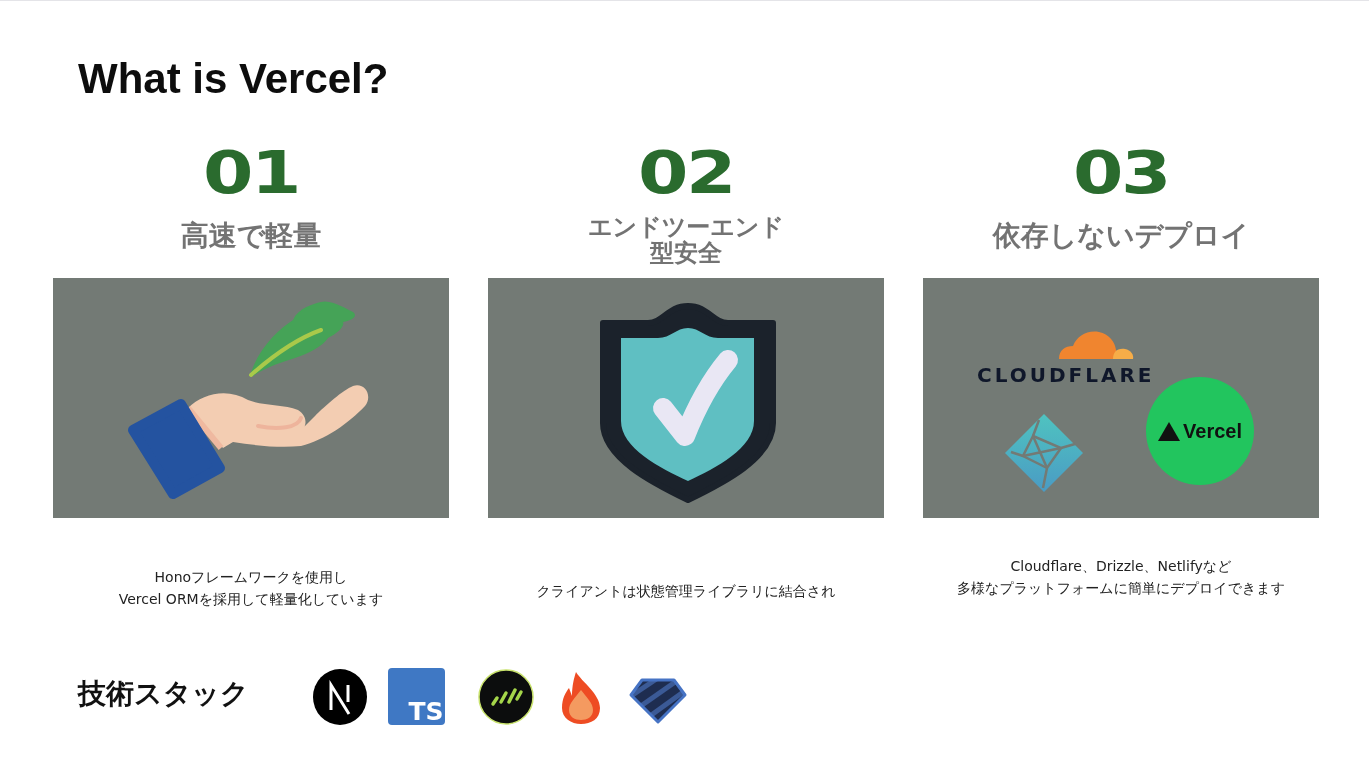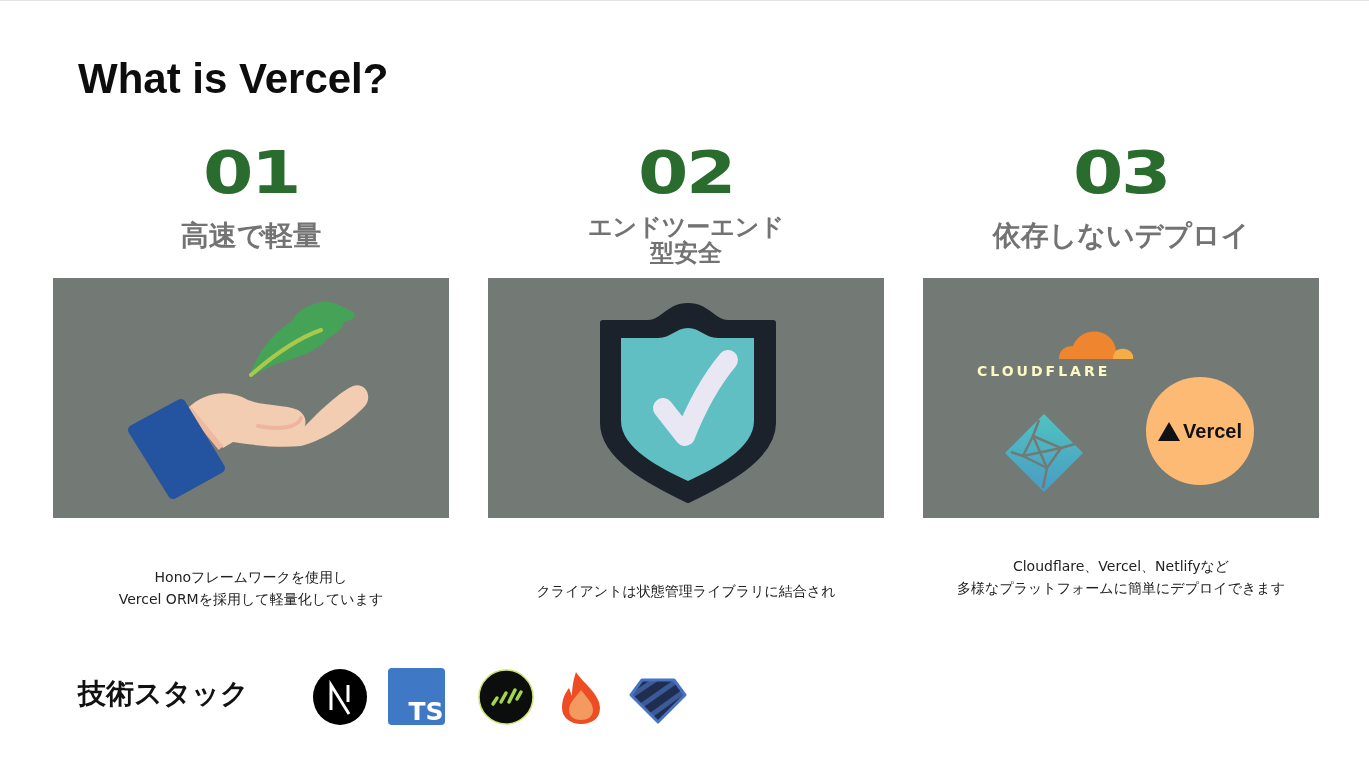--- a/index.html
+++ b/index.html
@@ -66,43 +66,43 @@
 
 <div class="col" style="left:923px;">
   <div class="num">03</div>
   <div class="heading h1">依存しないデプロイ</div>
   <div class="card">
 
     <svg style="position:absolute;left:52px;top:44px;" width="170" height="60" viewBox="0 0 170 60">
       <path d="M84 37 C84 28, 90 24, 98 24 C102 14, 112 8, 124 10 C134 12, 140 20, 141 28 L145 37 Z" fill="#f0852f"></path>
       <path d="M138 37 C138 30, 142 26, 150 27 C156 28, 159 33, 158 37 Z" fill="#f6ad48"></path>
     </svg>
-    <div style="position:absolute;left:54px;top:85px;font-family:'DejaVu Sans',sans-serif;font-weight:bold;font-size:14px;letter-spacing:3px;color:#fef9c3;">CLOUDFLARE</div>
+    <div style="position:absolute;left:54px;top:85px;font-family:'DejaVu Sans',sans-serif;font-weight:bold;font-size:20px;letter-spacing:3px;color:#0f172a;">CLOUDFLARE</div>
 
     <svg style="position:absolute;left:80px;top:134px;" width="82" height="82" viewBox="0 0 82 82">
       <defs>
         <linearGradient id="nlg" x1="0" y1="0" x2="0" y2="1">
           <stop offset="0" stop-color="#4fc3c0"></stop>
           <stop offset="1" stop-color="#4a9bc4"></stop>
         </linearGradient>
       </defs>
       <path d="M41 2 L80 41 L41 80 L2 41 Z" fill="url(#nlg)"></path>
       <g stroke="#737a75" stroke-width="2.5" fill="none">
         <path d="M30 24 L58 36 L44 56 L20 44 Z"></path>
         <path d="M30 24 L36 8 M58 36 L72 32 M44 56 L40 76 M20 44 L8 40 M30 24 L44 56 M58 36 L20 44"></path>
       </g>
     </svg>
 
-    <div style="position:absolute;left:223px;top:99px;width:108px;height:108px;border-radius:50%;background:#fdba74;display:flex;align-items:center;justify-content:center;">
+    <div style="position:absolute;left:223px;top:99px;width:108px;height:108px;border-radius:50%;background:#22c55e;display:flex;align-items:center;justify-content:center;">
       <span style="display:inline-block;width:0;height:0;border-left:11px solid transparent;border-right:11px solid transparent;border-bottom:19px solid #111;margin-right:3px;"></span>
       <span style="font-family:'Liberation Sans',sans-serif;font-weight:bold;font-size:20px;color:#111;">Vercel</span>
     </div>
   </div>
   <div class="desc" style="top:555px;">
-    <div>Cloudflare、Vercel、Netlifyなど</div>
+    <div>Cloudflare、Drizzle、Netlifyなど</div>
     <div>多様なプラットフォームに簡単にデプロイできます</div>
   </div>
 </div>
 
 <div class="stack-label">技術スタック</div>
 
 <div class="tech" style="left:312px;">
   <svg width="56" height="58" viewBox="0 0 56 58">
     <ellipse cx="28" cy="29" rx="27" ry="28" fill="#000"></ellipse>
     <path d="M19 42 L19 17 L37 46" stroke="#fff" stroke-width="3" fill="none"></path>

